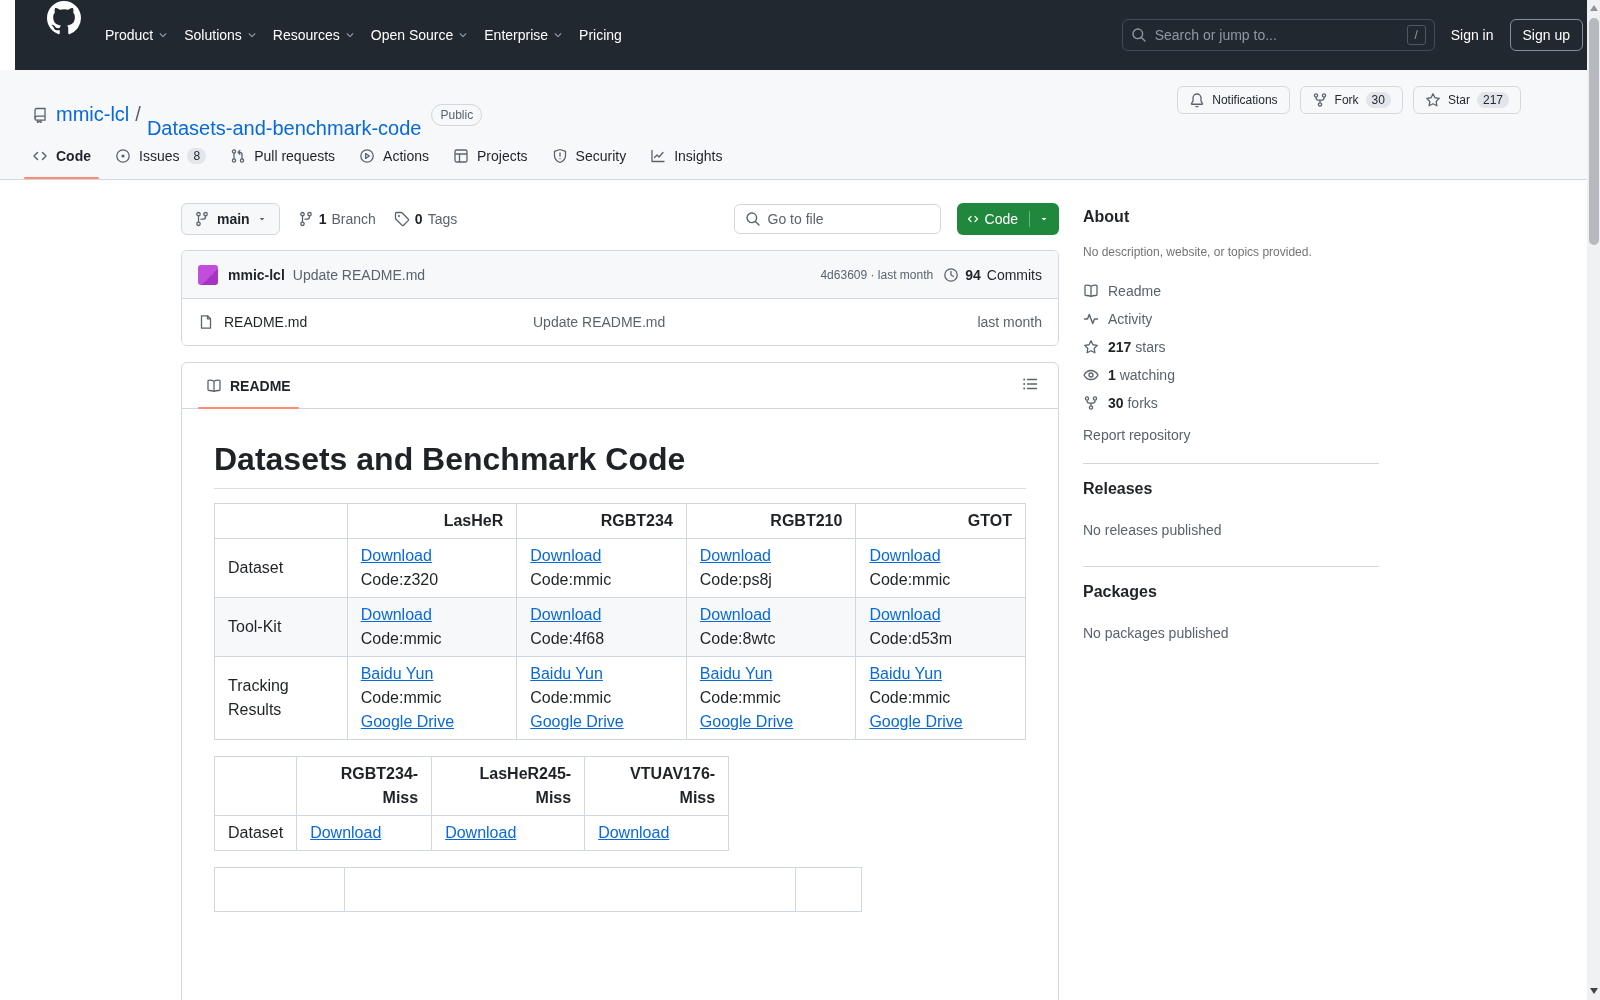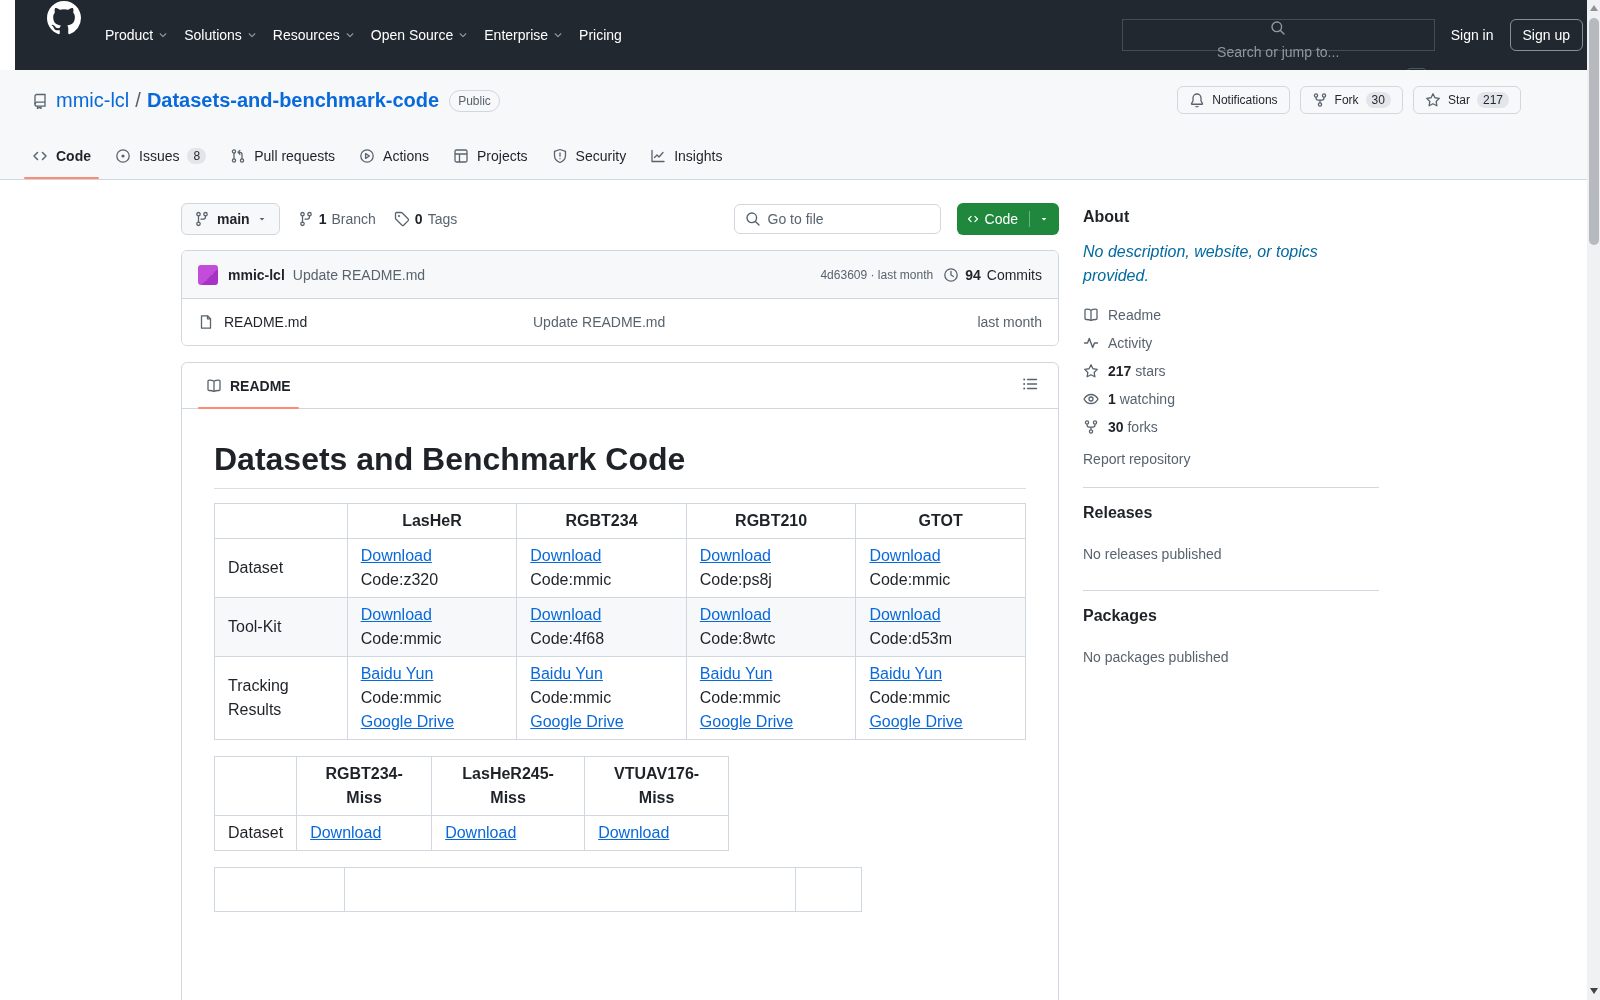--- a/index.html
+++ b/index.html
@@ -8,37 +8,37 @@
   .stage { position:relative; width:1600px; height:1000px; background:#fff; overflow:hidden; }
 
   
   .app-header { position:absolute; top:0; left:15px; width:1600px; height:70px; background:#212830; display:flex; padding:0 32px; color:#fff; }
   .gh-logo { width:36px; height:36px; display:flex; align-items:center; }
   .gh-logo svg { width:34px; height:34px; fill:#fff; }
   .main-nav { display:flex; align-items:center; margin-left:14px; }
   .nav-item { display:flex; align-items:center; gap:5px; padding:8px; font-size:14px; color:#fff; cursor:pointer; }
   .nav-item .icn { color:#9198a1; }
   .header-right { margin-left:auto; display:flex; align-items:center; gap:14px; }
-  .search-box { width:313px; height:32px; border:1px solid #444c56; border-radius:0; display:flex; align-items:center; gap:8px; padding:0 8px; color:#9198a1; font-size:14px; cursor:text;flex-direction:column; }
+  .search-box { width:313px; height:32px; border:1px solid #444c56; border-radius:6px; display:flex; align-items:center; gap:8px; padding:0 8px; color:#9198a1; font-size:14px; cursor:text; }
   .slash-key { margin-left:auto; width:19px; height:20px; border:1px solid #4f5861; border-radius:3px; display:flex; align-items:center; justify-content:center; font-size:12px; color:#9198a1; }
   .sign-in { font-size:14px; color:#fff; cursor:pointer; padding:4px 2px; }
   .sign-up-btn { font-size:14px; color:#fff; border:1px solid #87909a; background:transparent; border-radius:6px; padding:7px 12px; cursor:pointer; font-family:inherit; }
 
   .icn { display:inline-flex; align-items:center; justify-content:center; }
   .icn svg { width:16px; height:16px; }
   .icn.sm svg { width:10px; height:10px; }
   .icn.xs svg { width:12px; height:12px; }
 
   
   .repo-header { position:absolute; top:70px; left:0; width:1600px; height:110px; background:#f6f8fa; border-bottom:1px solid #d0d7de; }
   .repo-title-row { position:absolute; top:19px; left:32px; display:flex; align-items:center; }
   .repo-title-row .icn { color:#59636e; margin-right:8px; }
   .repo-crumb { font-size:20px; color:#0969da; text-decoration:none; cursor:pointer; }
   .repo-sep { font-size:20px; color:#59636e; margin:0 6px; }
-  .repo-name { font-weight:700; }
+  .repo-name { font-weight:400;margin-top:28px; }
   .visibility-badge { margin-left:10px; border:1px solid #d0d7de; color:#59636e; border-radius:2em; font-size:12px; line-height:18px; padding:1px 8px; }
   .repo-actions { position:absolute; top:16px; right:79px; display:flex; gap:10px; }
   .hdr-btn { height:28px; display:flex; align-items:center; gap:7px; background:#f6f8fa; border:1px solid #d4d8dd; border-radius:6px; padding:0 11px; font-size:12px; font-weight:500; color:#24292f; cursor:pointer; font-family:inherit; }
   .hdr-btn .icn { color:#59636e; }
   .count-pill { background:rgba(175,184,193,0.28); border-radius:2em; padding:1px 6px; font-size:12px; font-weight:500; color:#24292f; }
   .repo-tabs { position:absolute; left:24px; bottom:0; display:flex; gap:8px; }
   .repo-tab { position:relative; display:flex; align-items:center; gap:8px; padding:0 8px; height:47px; font-size:14px; color:#1f2328; cursor:pointer; text-decoration:none; }
   .repo-tab .icn { color:#59636e; }
   .repo-tab.active { font-weight:600; }
   .repo-tab.active::after { content:''; position:absolute; left:0; right:0; bottom:0; height:2px; background:#fd8c73; border-radius:3px; }
@@ -78,30 +78,30 @@
   .readme-tab { position:relative; height:100%; display:flex; align-items:center; gap:8px; padding:0 8px; font-size:14px; font-weight:600; color:#1f2328; cursor:pointer; text-decoration:none; }
   .readme-tab .icn { color:#59636e; }
   .readme-tab::after { content:''; position:absolute; left:0; right:0; bottom:-1px; height:2px; background:#fd8c73; border-radius:3px; }
   .outline-btn { margin-left:auto; background:none; border:none; color:#59636e; cursor:pointer; padding:4px; }
 
   .markdown { padding:30px 32px; color:#1f2328; font-size:16px; }
   .markdown h1 { font-size:32px; font-weight:600; line-height:1.25; margin:0 0 14px; padding-bottom:9px; border-bottom:1px solid #d8dee4; }
   .markdown h2 { font-size:24px; font-weight:600; line-height:1.25; margin:22px 0 14px; padding-bottom:7px; border-bottom:1px solid #d8dee4; }
   .md-table { border-collapse:collapse; margin-bottom:16px; font-size:16px; table-layout:fixed; }
   .md-table th, .md-table td { border:1px solid #d0d7de; padding:5px 13px; line-height:24px; text-align:left; vertical-align:middle; }
-  .md-table thead th { font-weight:600; text-align:center; }
+  .md-table thead th { font-weight:600; text-align:right; }
   .md-table tbody tr:nth-child(even) { background:#f6f8fa; }
   .md-link { color:#0969da; text-decoration:underline; display:block; cursor:pointer; }
   .t3 td { height:44px; }
 
   
   .sidebar { position:absolute; top:180px; left:1083px; width:296px; font-size:14px; }
   .sidebar h2 { font-size:16px; font-weight:600; color:#1f2328; margin:0 0 14px; }
   .about-section { padding:28px 0 20px; }
-  .about-desc { font-style:italic; color:#0369a1; font-size:16px; line-height:24px; margin:0; }
+  .about-desc { color:#737373; font-size:12px; line-height:24px; margin:0; }
   .about-list { margin-top:16px; display:flex; flex-direction:column; gap:7px; }
   .about-item { display:flex; align-items:center; gap:9px; color:#59636e; height:21px; cursor:pointer; }
   .about-item .icn { color:#59636e; }
   .about-item strong { color:#1f2328; font-weight:600; }
   .report-link { display:block; margin-top:14px; color:#59636e; cursor:pointer; }
   .sb-section { border-top:1px solid #d0d7de; padding:16px 0 28px; }
   .sb-empty { color:#59636e; margin-top:24px; }
 
   
   .scrollbar { position:absolute; top:0; right:0; width:13px; height:1000px; background:#f0f1f2; }

